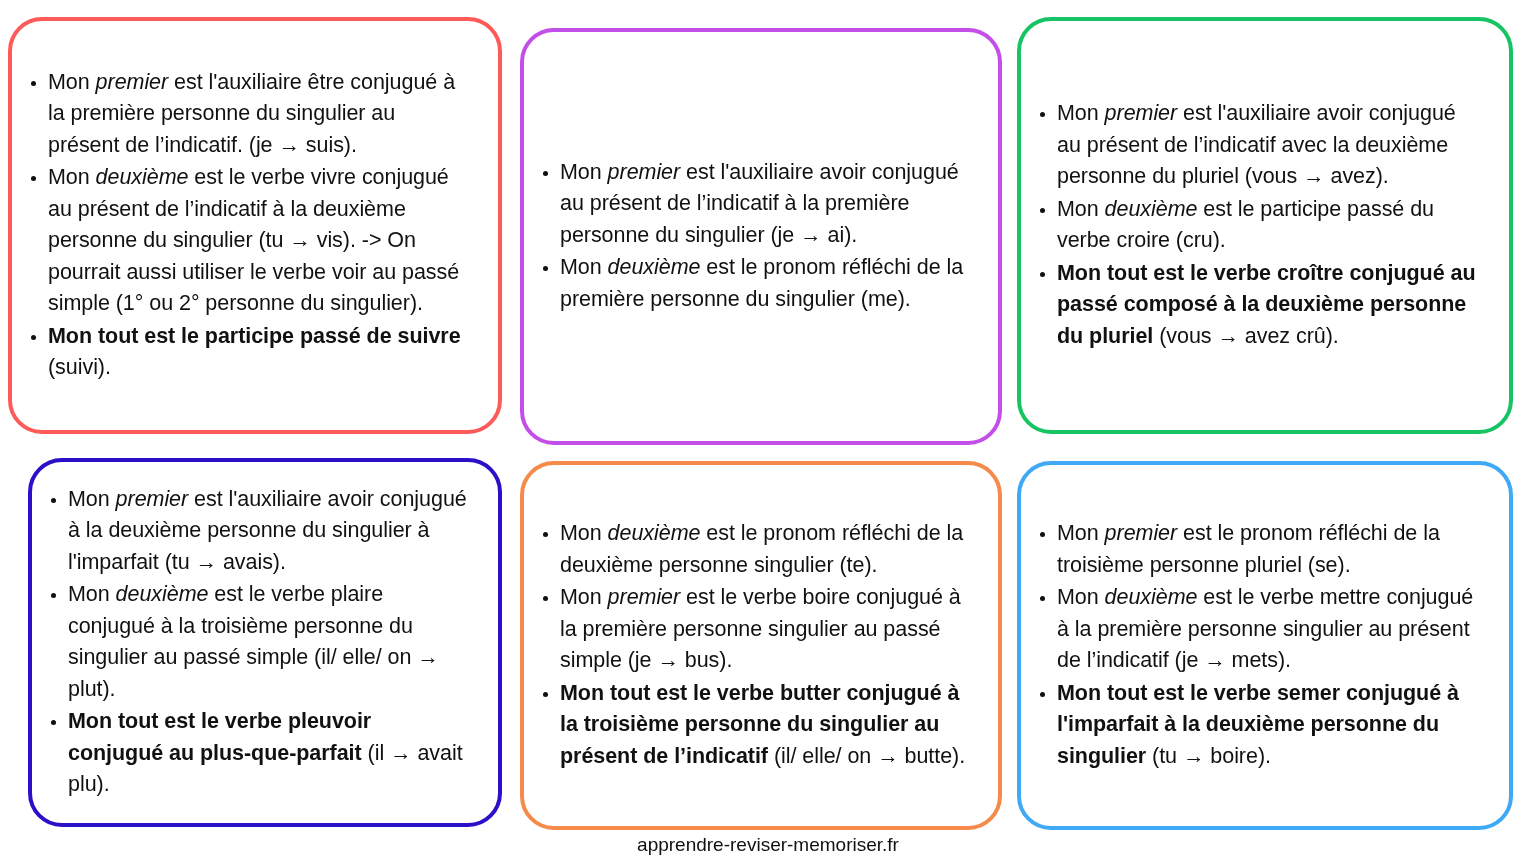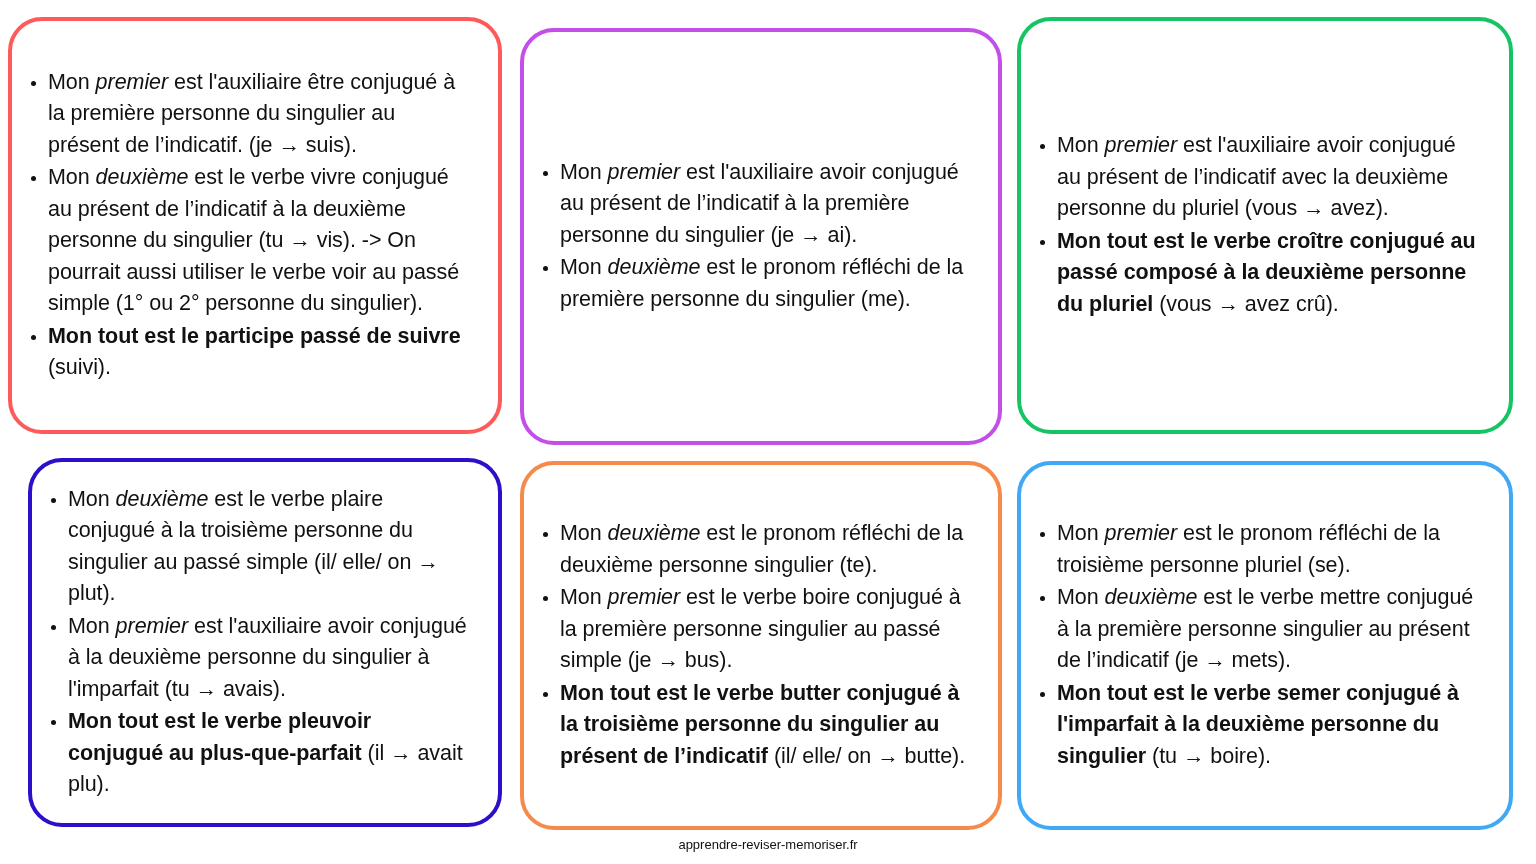--- a/index.html
+++ b/index.html
@@ -90,21 +90,21 @@
   .bullets li strong {
     font-weight: bold;
   }
 
   .footer {
     position: absolute;
     left: 0;
     top: 832px;
     width: 1536px;
     text-align: center;
-    font-size: 13px;
+    font-size: 19px;
     line-height: 26px;
     color: #111111;
   }
 </style>
 </head>
 <body>
 
 <div class="sheet">
 
   <div class="grid">
@@ -120,28 +120,29 @@
     <div class="card cell-2" style="border-color: rgb(196, 79, 232);">
       <ul class="bullets">
           <li><span>Mon </span><em>premier</em><span> est l'auxiliaire avoir conjugué au présent de l’indicatif à la première personne du singulier (je → ai).</span></li>
           <li><span>Mon </span><em>deuxième</em><span> est le pronom réfléchi de la première personne du singulier (me).</span></li>
         </ul>
     </div>
 
     <div class="card cell-3" style="border-color: rgb(22, 196, 100);">
       <ul class="bullets">
           <li><span>Mon </span><em>premier</em><span> est l'auxiliaire avoir conjugué au présent de l’indicatif avec la deuxième personne du pluriel (vous → avez).</span></li>
+          <li><span>Mon </span><em>deuxième</em><span> est le participe passé du verbe croire (cru).</span></li>
           <li><strong>Mon tout est le verbe croître conjugué au passé composé à la deuxième personne du pluriel</strong><span> (vous → avez crû).</span></li>
         </ul>
     </div>
 
     <div class="card cell-4" style="border-color: rgb(42, 16, 200);">
       <ul class="bullets">
+          <li><span>Mon </span><em>premier</em><span> est l'auxiliaire avoir conjugué à la deuxième personne du singulier à l'imparfait (tu → avais).</span></li>
           <li><span>Mon </span><em>deuxième</em><span> est le verbe plaire conjugué à la troisième personne du singulier au passé simple (il/ elle/ on → plut).</span></li>
-          <li><span>Mon </span><em>premier</em><span> est l'auxiliaire avoir conjugué à la deuxième personne du singulier à l'imparfait (tu → avais).</span></li>
           <li><strong>Mon tout est le verbe pleuvoir conjugué au plus-que-parfait</strong><span> (il → avait plu).</span></li>
         </ul>
     </div>
 
     <div class="card cell-5" style="border-color: rgb(245, 138, 75);">
       <ul class="bullets">
           <li><span>Mon </span><em>deuxième</em><span> est le pronom réfléchi de la deuxième personne singulier (te).</span></li>
           <li><span>Mon </span><em>premier</em><span> est le verbe boire conjugué à la première personne singulier au passé simple (je → bus).</span></li>
           <li><strong>Mon tout est le verbe butter conjugué à la troisième personne du singulier au présent de l’indicatif</strong><span> (il/ elle/ on → butte).</span></li>
         </ul>

